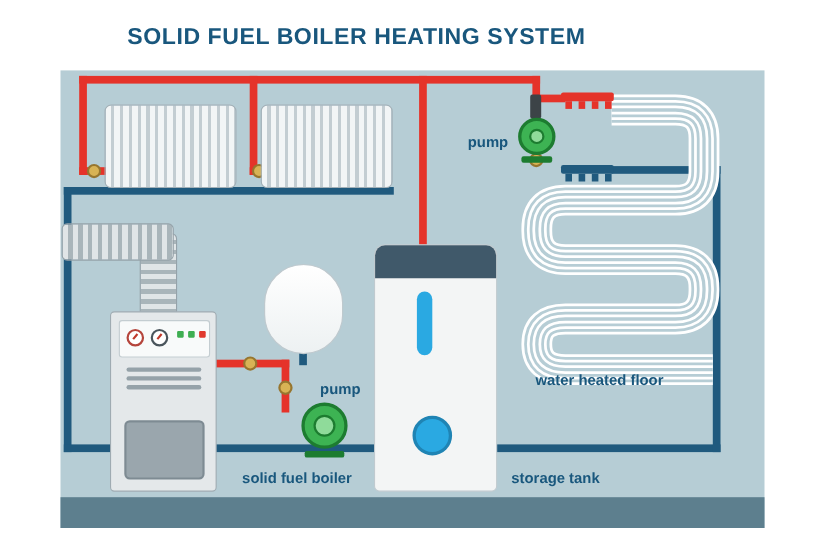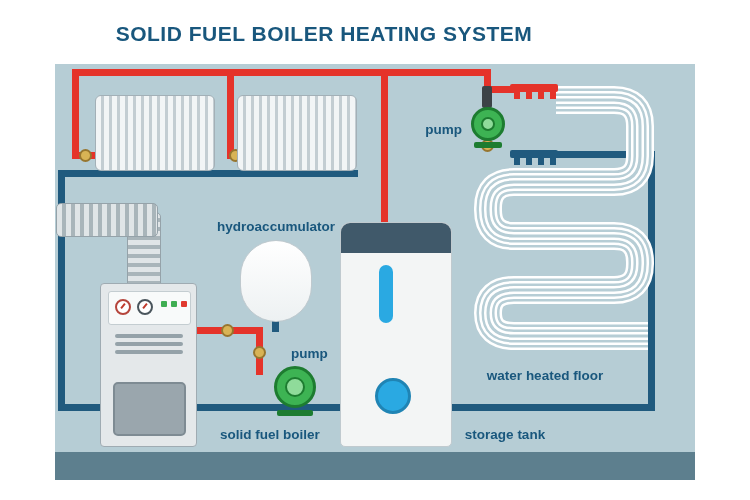--- a/index.html
+++ b/index.html
@@ -155,19 +155,18 @@
     <div class="abs pump-circle" style="left:3px; top:1px; width:34px; height:34px;"></div>
     <div class="abs pump-inner" style="left:13px; top:11px; width:14px; height:14px;"></div>
   </div>
   <div class="abs" style="left:268px; top:364px; width:54px; height:52px;">
     <div class="abs pump-base" style="left:9px; top:46px; width:36px; height:6px;"></div>
     <div class="abs pump-circle" style="left:6px; top:2px; width:42px; height:42px;"></div>
     <div class="abs pump-inner" style="left:17px; top:13px; width:20px; height:20px;"></div>
   </div>
 
   <div class="abs lbl r" style="left:408px; top:122px; width:54px;">pump</div>
-  <div class="abs lbl" style="left:203px; top:219px; width:146px;">hydroaccumulator</div>
   <div class="abs lbl l" style="left:291px; top:346px; width:60px;">pump</div>
   <div class="abs lbl" style="left:205px; top:427px; width:130px;">solid fuel boiler</div>
   <div class="abs lbl" style="left:450px; top:427px; width:110px;">storage tank</div>
-  <div class="abs lbl" style="left:483px; top:368px; width:124px;">water heated floor</div>
+  <div class="abs lbl" style="left:483px; top:338px; width:124px;">water heated floor</div>
 
 </div>
 
 </body></html>

